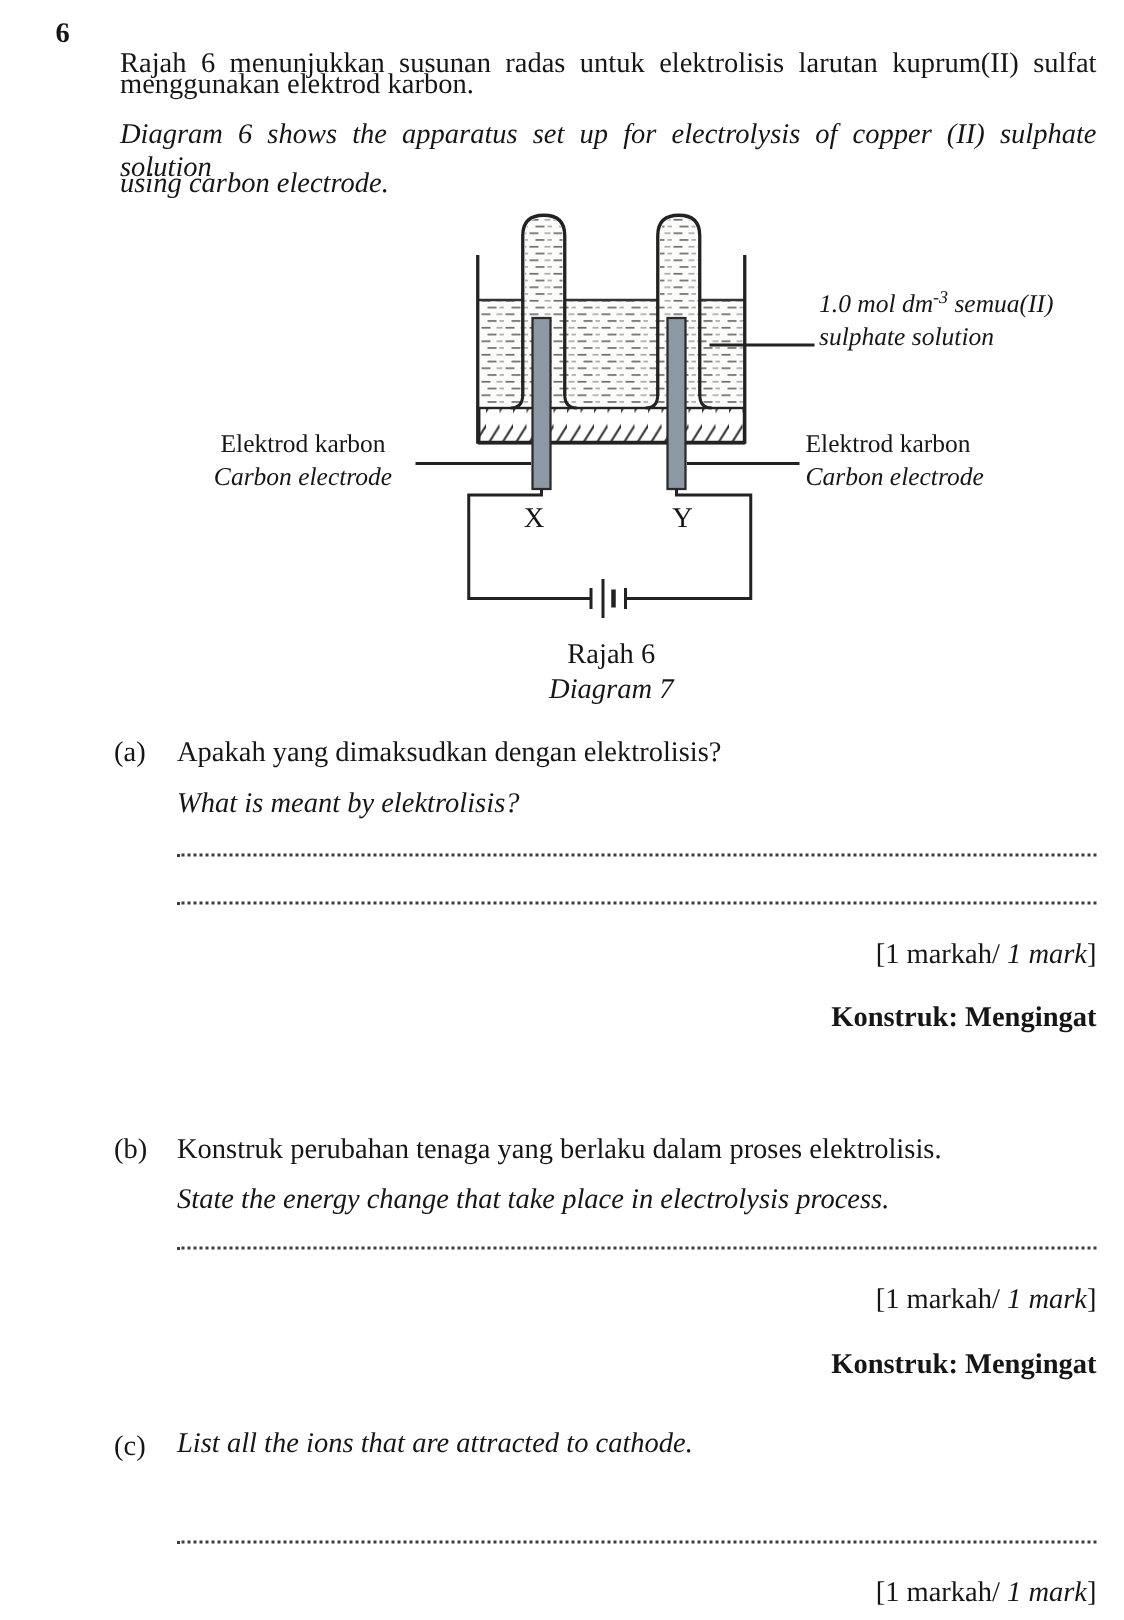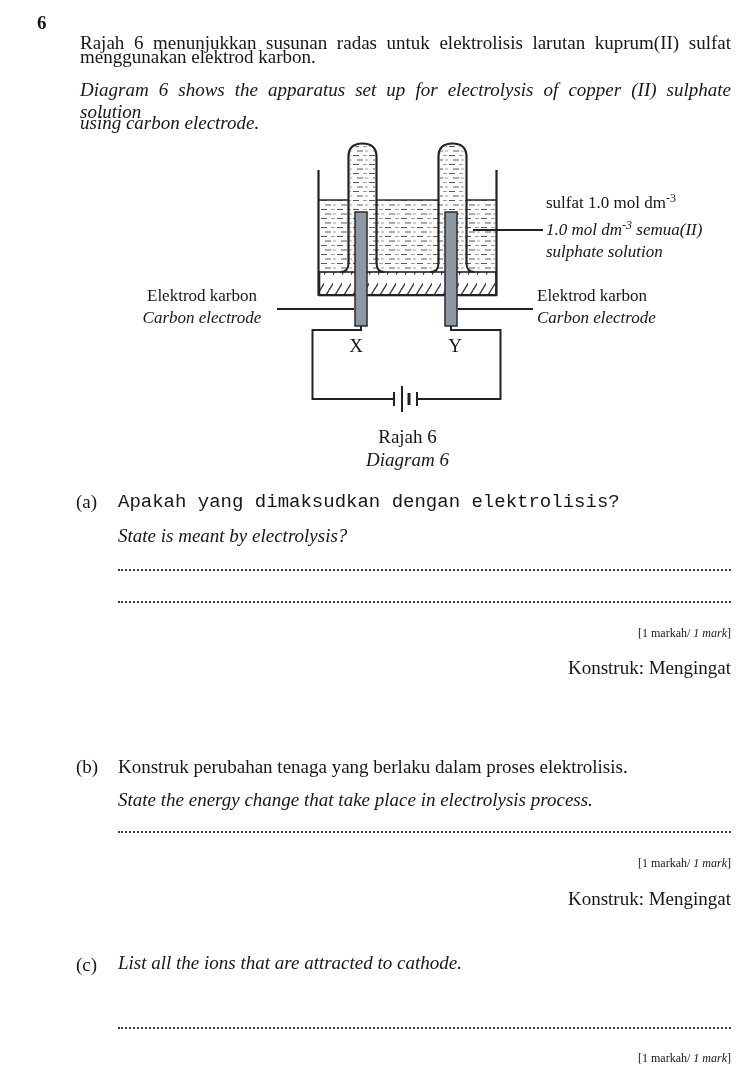--- a/index.html
+++ b/index.html
@@ -20,22 +20,22 @@
   .just { text-align: justify; text-align-last: justify; }
   .center { text-align: center; }
   .figlabel { font-size: 17px; line-height: 22px; }
   .dotline {
     border-bottom: 2.4px dotted #3c3c3c;
     height: 0;
     width: 613px;
     left: 118px;
   }
   sup.neg { font-size: 12px; vertical-align: 6px; letter-spacing: 0; }
-  .marks { right: 18px; text-align: center; font-size: 12px; }
-  .konstruk { right: 18px; text-align: right; font-size: 19px; font-weight: normal; }
+  .marks { right: 18px; text-align: center; font-size: 19px; }
+  .konstruk { right: 18px; text-align: right; font-size: 19px; font-weight: bold; margin-top: 11px; }
   .qlabel { left: 76px; width: 36px; }
   .qtext  { left: 118px; width: 613px; }
 </style>
 </head>
 <body>
 
 <div class="page">
 
   <div class="abs b" style="left:37px; top:12px;">6</div>
 
@@ -95,45 +95,44 @@
       <g stroke="#222">
         <line x1="394" y1="257" x2="394" y2="271" stroke-width="2"></line>
         <line x1="402" y1="251" x2="402" y2="277" stroke-width="2"></line>
         <line x1="409" y1="258" x2="409" y2="270" stroke-width="3"></line>
         <line x1="417" y1="257" x2="417" y2="271" stroke-width="2"></line>
         <line x1="417" y1="264" x2="420" y2="264" stroke-width="2"></line>
       </g>
     </svg>
 
     <div class="abs figlabel" style="left:546px; top:52px; width:200px;">
-      <div><span>sulfat 1.0 mol dm</span><sup class="neg">-3</sup></div>
       <div class="it"><span>1.0 mol dm</span><sup class="neg">-3</sup><span> semua(II)</span></div>
       <div class="it">sulphate solution</div>
     </div>
 
     <div class="abs figlabel center" style="left:112px; top:150px; width:180px;">
       <div>Elektrod karbon</div>
       <div class="it">Carbon electrode</div>
     </div>
 
     <div class="abs figlabel" style="left:537px; top:150px; width:180px;">
       <div>Elektrod karbon</div>
       <div class="it">Carbon electrode</div>
     </div>
 
     <div class="abs center" style="left:341px; top:200px; width:30px;">X</div>
     <div class="abs center" style="left:440px; top:200px; width:30px;">Y</div>
 
     <div class="abs center" style="left:300px; top:291px; width:215px;">Rajah 6</div>
-    <div class="abs center it" style="left:300px; top:314px; width:215px;">Diagram 6</div>
+    <div class="abs center it" style="left:300px; top:314px; width:215px;">Diagram 7</div>
   </div>
 
   <div class="abs qlabel" style="top:491px;">(a)</div>
-  <div class="abs qtext" style="top:491px;font-family:Liberation Mono, monospace;">Apakah yang dimaksudkan dengan elektrolisis?</div>
-  <div class="abs qtext it" style="top:525px;">State is meant by electrolysis?</div>
+  <div class="abs qtext" style="top:491px;">Apakah yang dimaksudkan dengan elektrolisis?</div>
+  <div class="abs qtext it" style="top:525px;">What is meant by elektrolisis?</div>
   <div class="abs dotline" style="top:569px;"></div>
   <div class="abs dotline" style="top:601px;"></div>
   <div class="abs marks" style="top:626px;">
     <span>[1 markah/ </span><span class="it">1 mark</span><span>]</span>
   </div>
   <div class="abs konstruk" style="top:657px;">Konstruk: Mengingat</div>
 
   <div class="abs qlabel" style="top:756px;">(b)</div>
   <div class="abs qtext" style="top:756px;">Konstruk perubahan tenaga yang berlaku dalam proses elektrolisis.</div>
   <div class="abs qtext it" style="top:789px;">State the energy change that take place in electrolysis process.</div>

